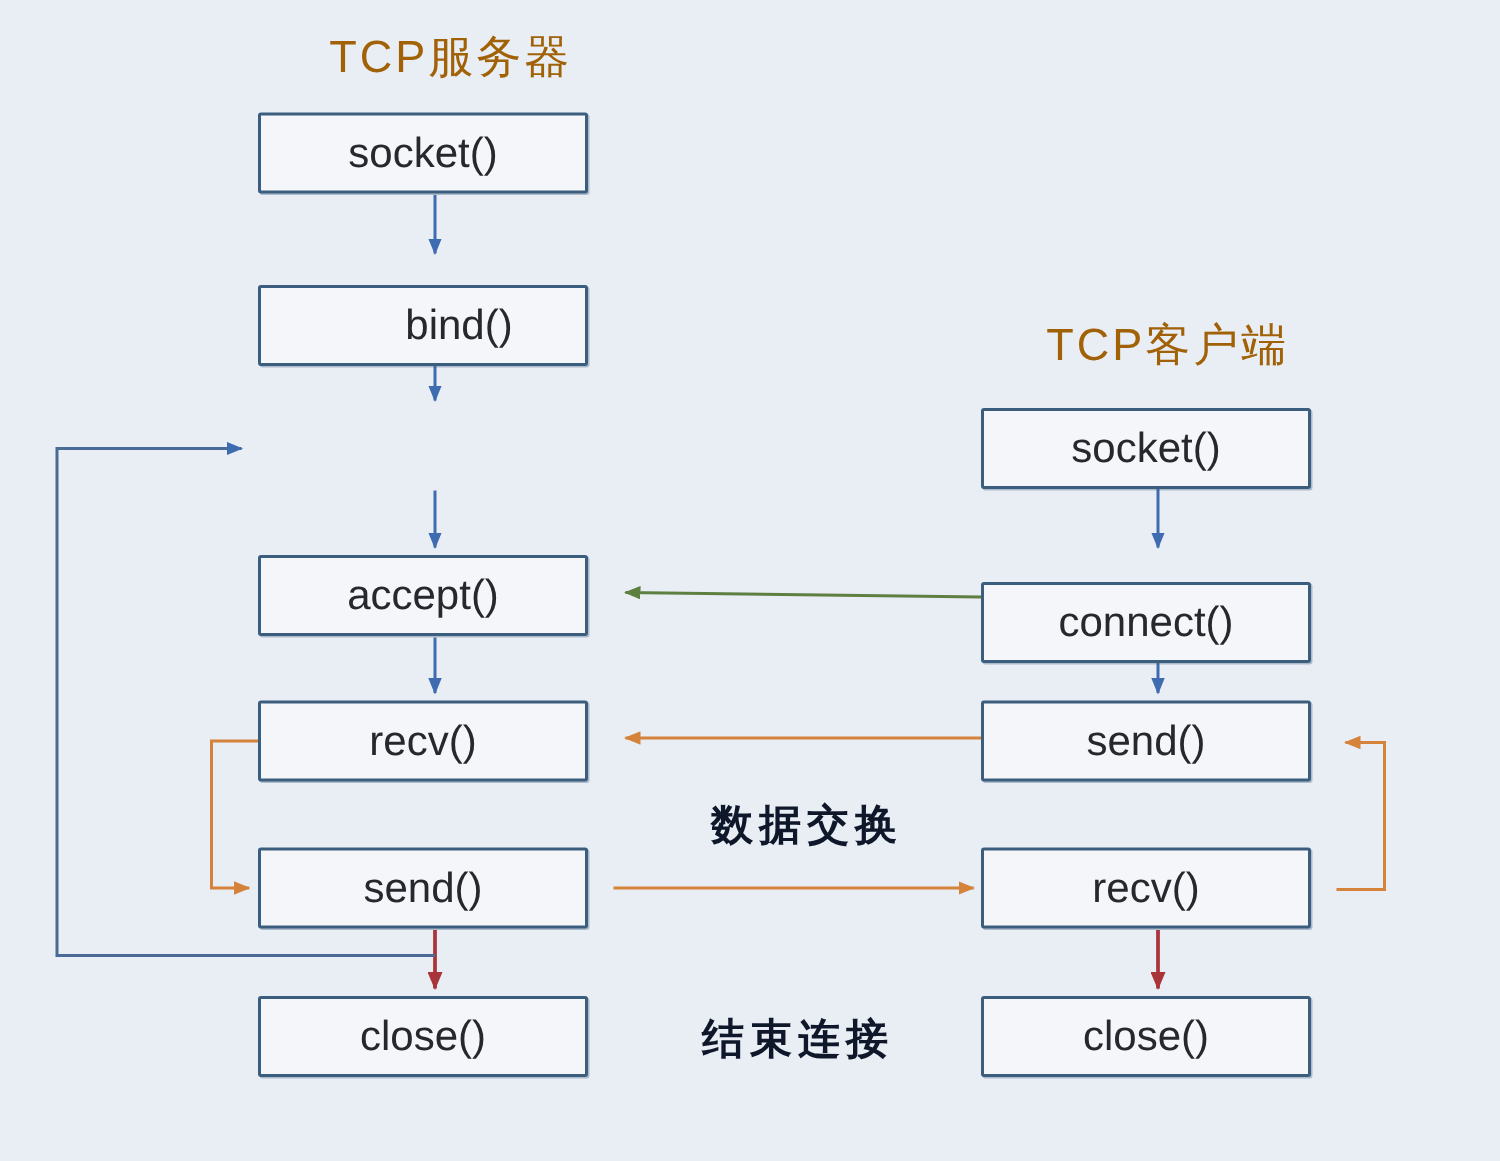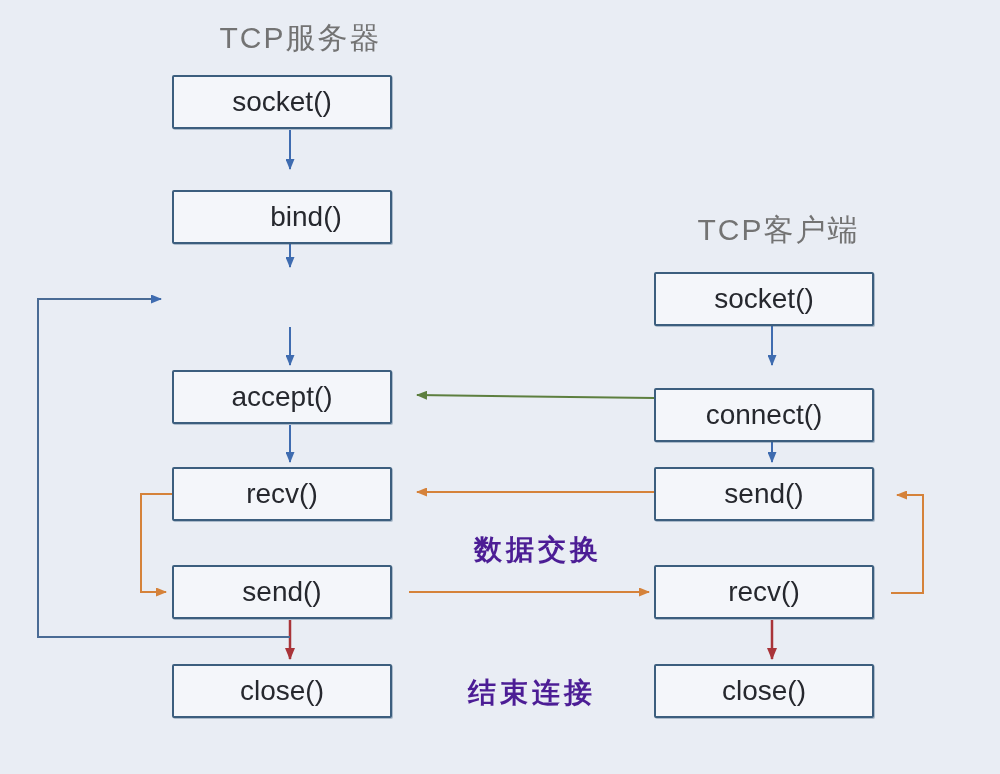--- a/index.html
+++ b/index.html
@@ -20,35 +20,35 @@
     display:flex;align-items:center;justify-content:center;
     font-size:28px;color:#26282e;
     border-radius:2px;
     box-shadow:1px 1px 0 rgba(60,94,126,.35);
   }
   .col-title{
     position:absolute;
     width:237px;
     text-align:center;
     font-size:30px;
-    color:#737373;
+    color:#a16207;
     letter-spacing:2px;
     white-space:nowrap;
   }
   .phase{
     position:absolute;
     width:170px;
     text-align:center;
     font-size:28px;
     font-weight:bold;
     letter-spacing:4px;
     white-space:nowrap;
   }
   .phase-green{color:#5e8646;}
-  .phase-orange{color:#4c1d95;}
+  .phase-orange{color:#0f172a;}
 </style>
 </head>
 <body>
 
 <div class="canvas">
 
   <svg class="arrow-layer" viewBox="0 0 1000 774" xmlns="http://www.w3.org/2000/svg">
     <defs>
       <marker id="m-blue" markerUnits="userSpaceOnUse" markerWidth="11" markerHeight="9" refX="10" refY="4.5" orient="auto">
           <path d="M0,0 L11,4.5 L0,9 z" fill="#3f6cb0"></path>

